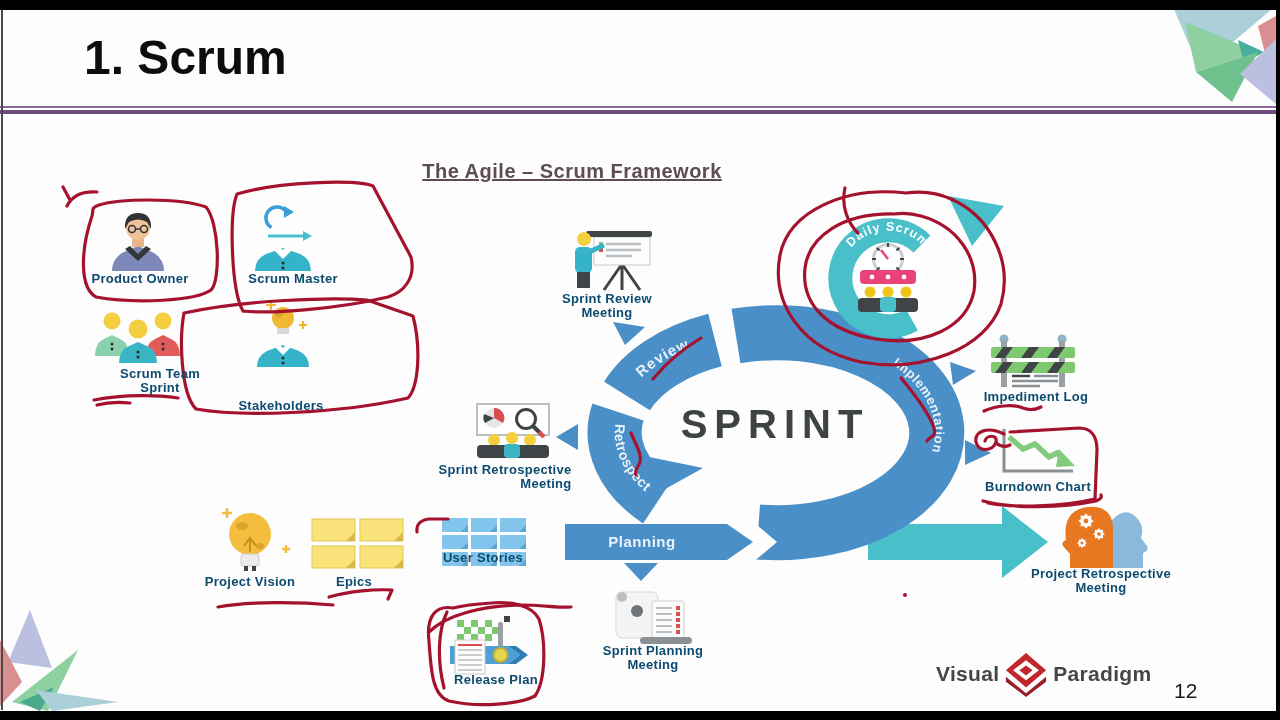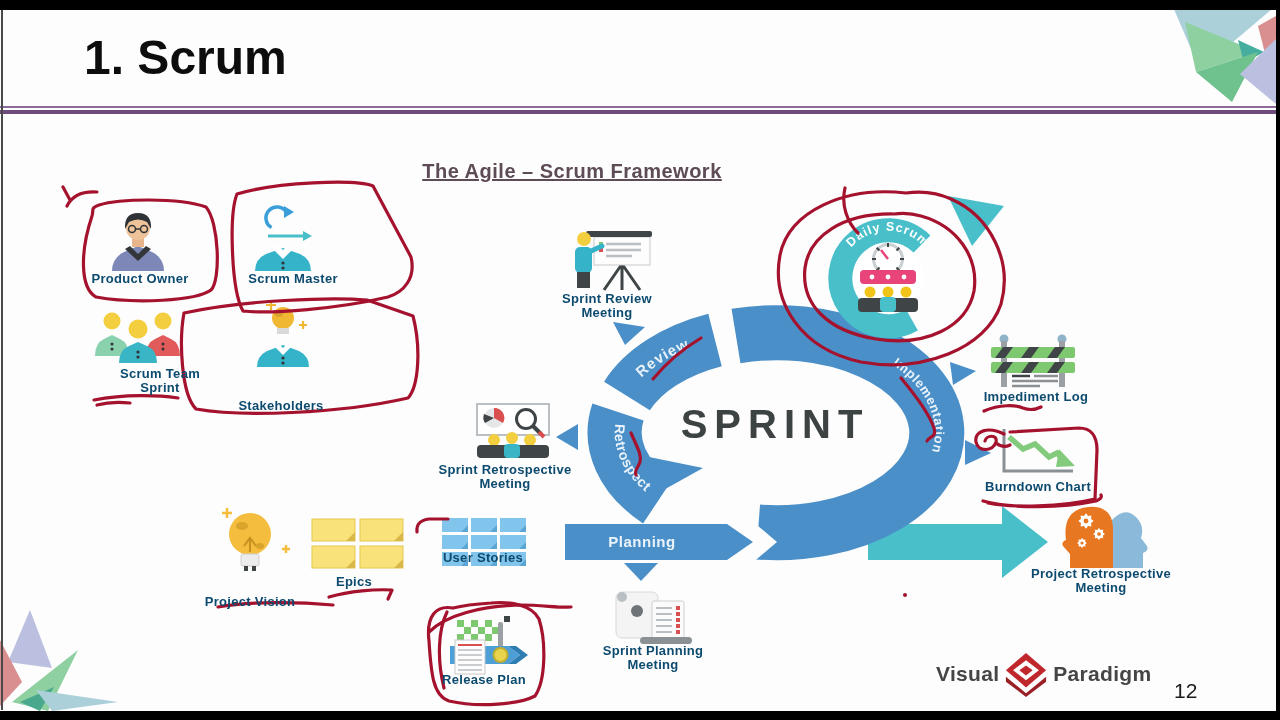--- a/index.html
+++ b/index.html
@@ -291,43 +291,43 @@
         <span>Sprint</span>
       </div>
     <div class="lbl" style="left:281px;top:367px;margin-top:32px;">
         <span>Stakeholders</span>
       </div>
 
     <div class="lbl" style="left:607px;top:292px;">
         <span>Sprint Review</span>
         <span>Meeting</span>
       </div>
-    <div class="lbl" style="left:505px;top:463px;">
+    <div class="lbl" style="left:505px;top:463px;text-align:right;">
         <span>Sprint Retrospective</span>
         <span>Meeting</span>
       </div>
     <div class="lbl" style="left:653px;top:644px;">
         <span>Sprint Planning</span>
         <span>Meeting</span>
       </div>
     <div class="lbl" style="left:1101px;top:567px;text-align:center;">
         <span>Project Retrospective</span>
         <span>Meeting</span>
       </div>
 
-    <div class="lbl" style="left:250px;top:575px;margin-top:20px;">
+    <div class="lbl" style="left:250px;top:575px;">
         <span>Project Vision</span>
       </div>
     <div class="lbl" style="left:354px;top:575px;">
         <span>Epics</span>
       </div>
     <div class="lbl" style="left:483px;top:551px;">
         <span>User Stories</span>
       </div>
-    <div class="lbl" style="left:484px;top:673px;text-align:center;">
+    <div class="lbl" style="left:496px;top:673px;text-align:center;">
         <span>Release Plan</span>
       </div>
     <div class="lbl" style="left:1036px;top:390px;">
         <span>Impediment Log</span>
       </div>
     <div class="lbl" style="left:1038px;top:480px;">
         <span>Burndown Chart</span>
       </div>
 
     <div class="logo">

